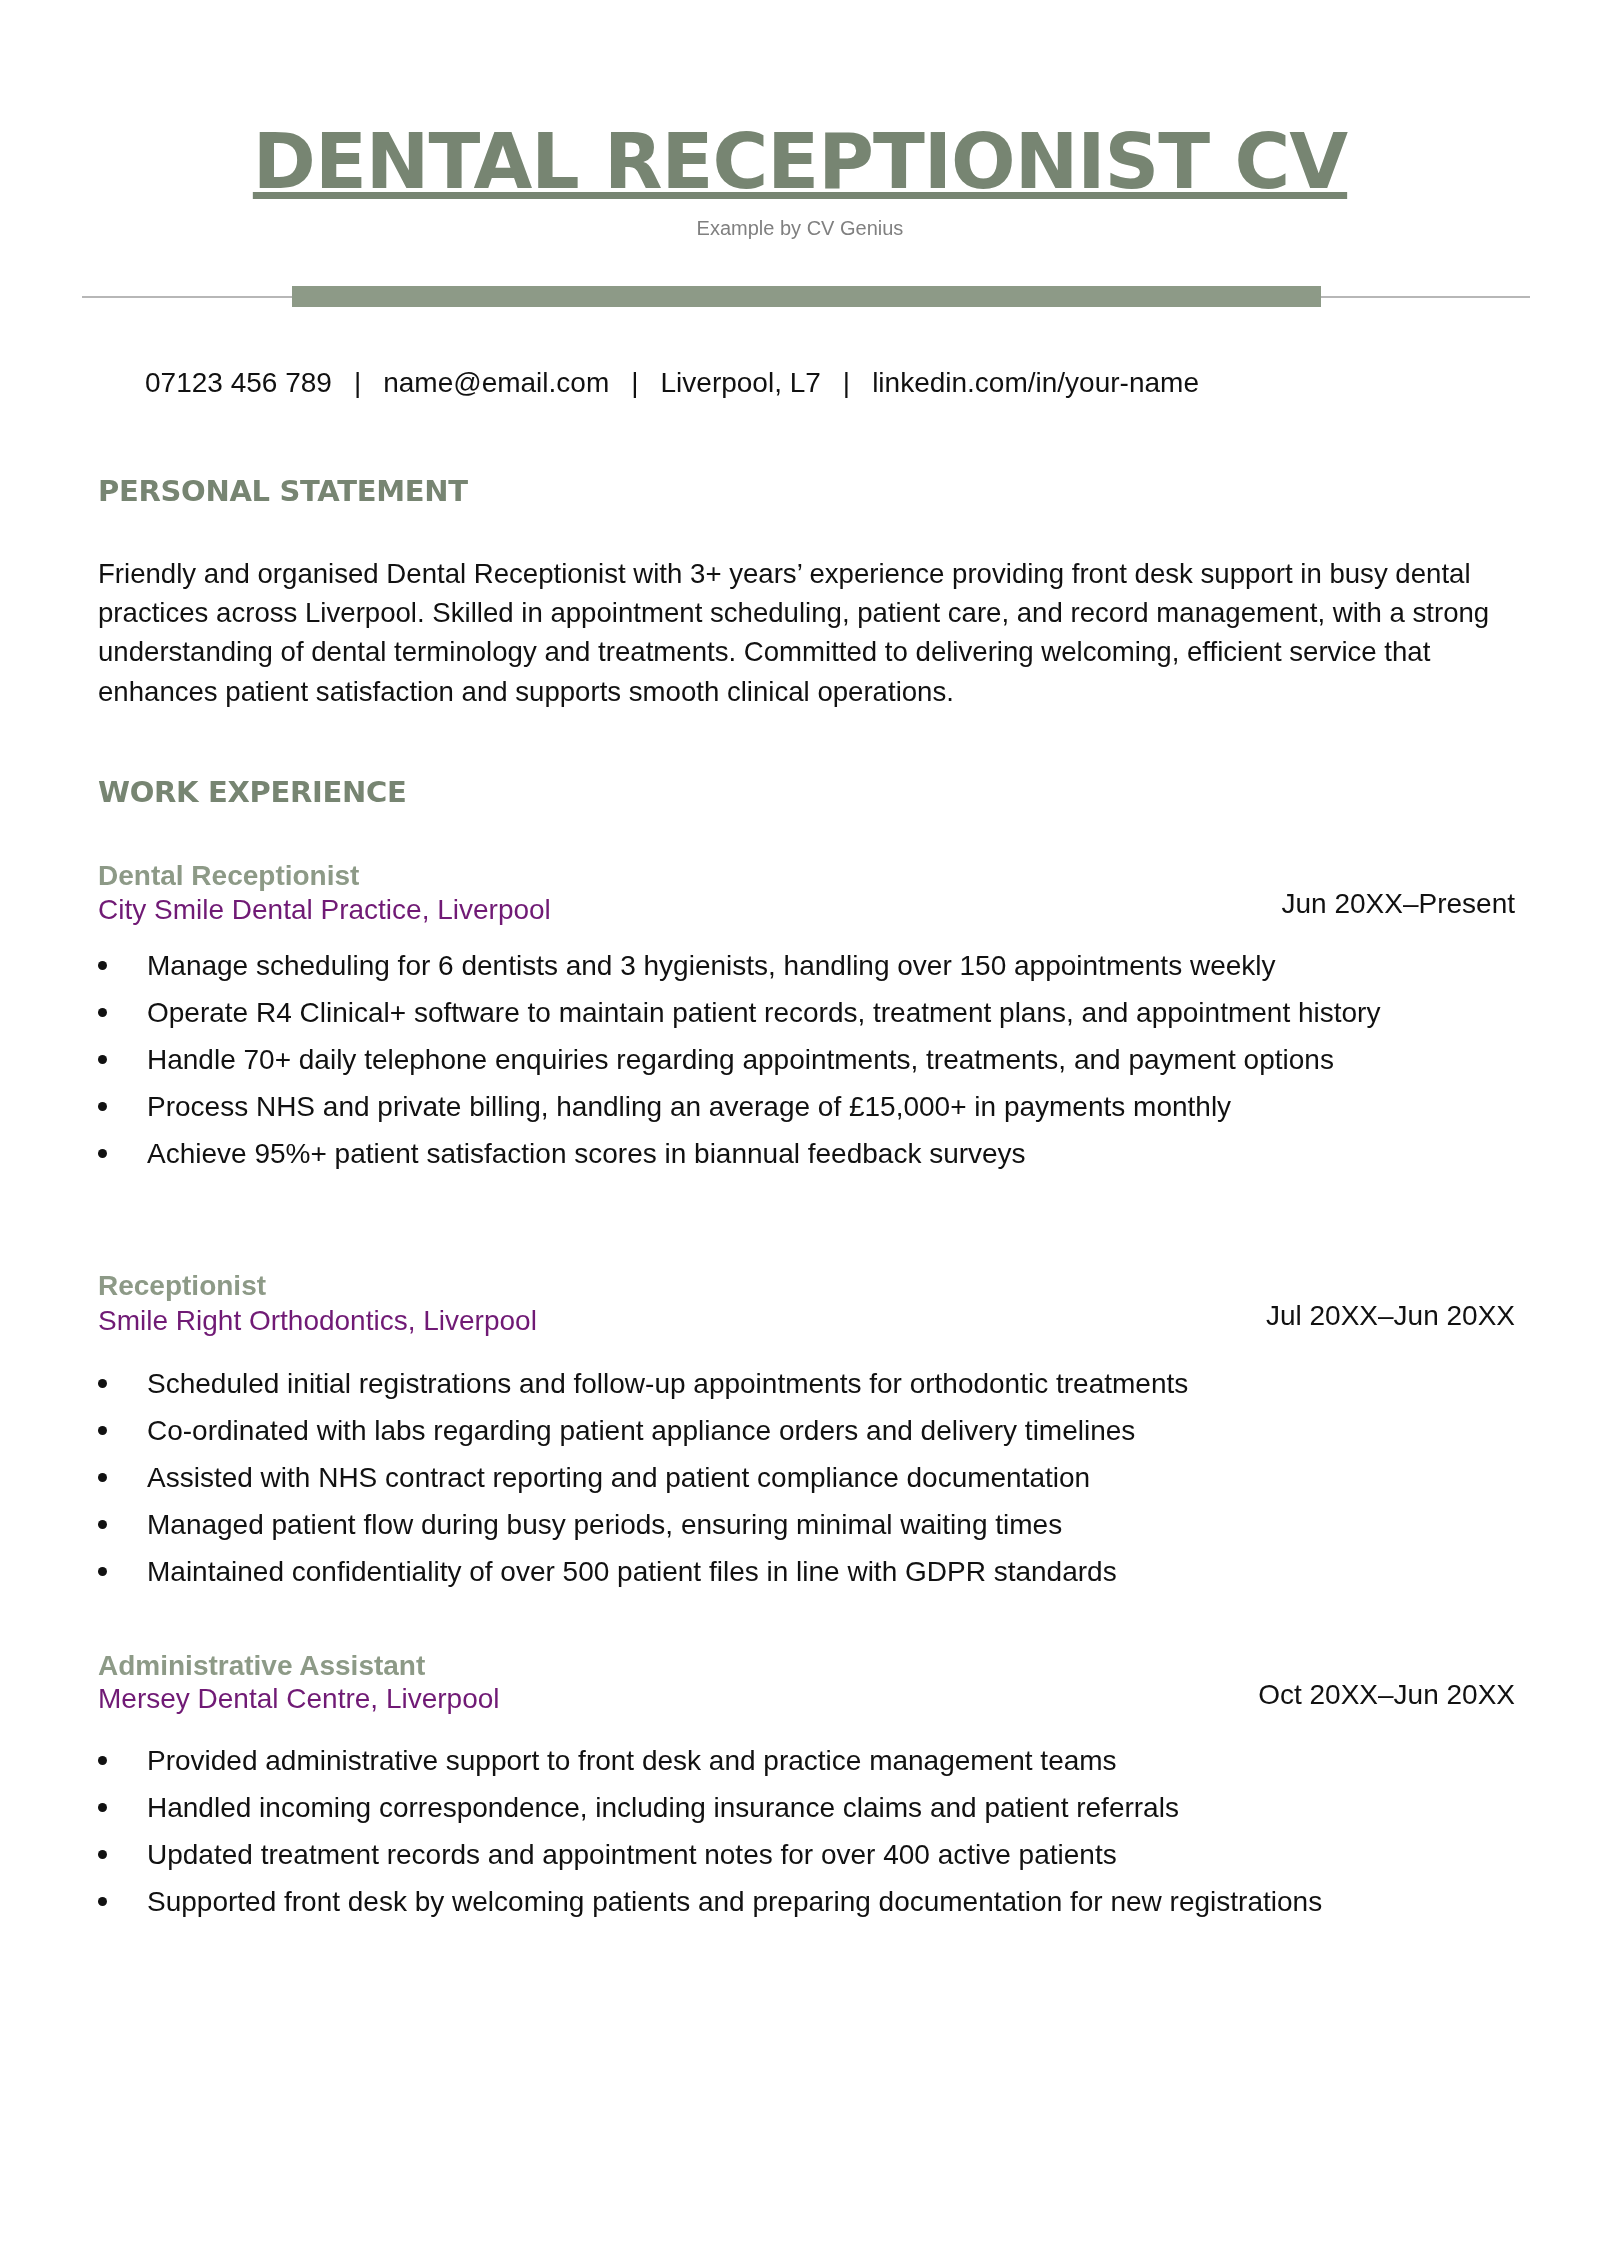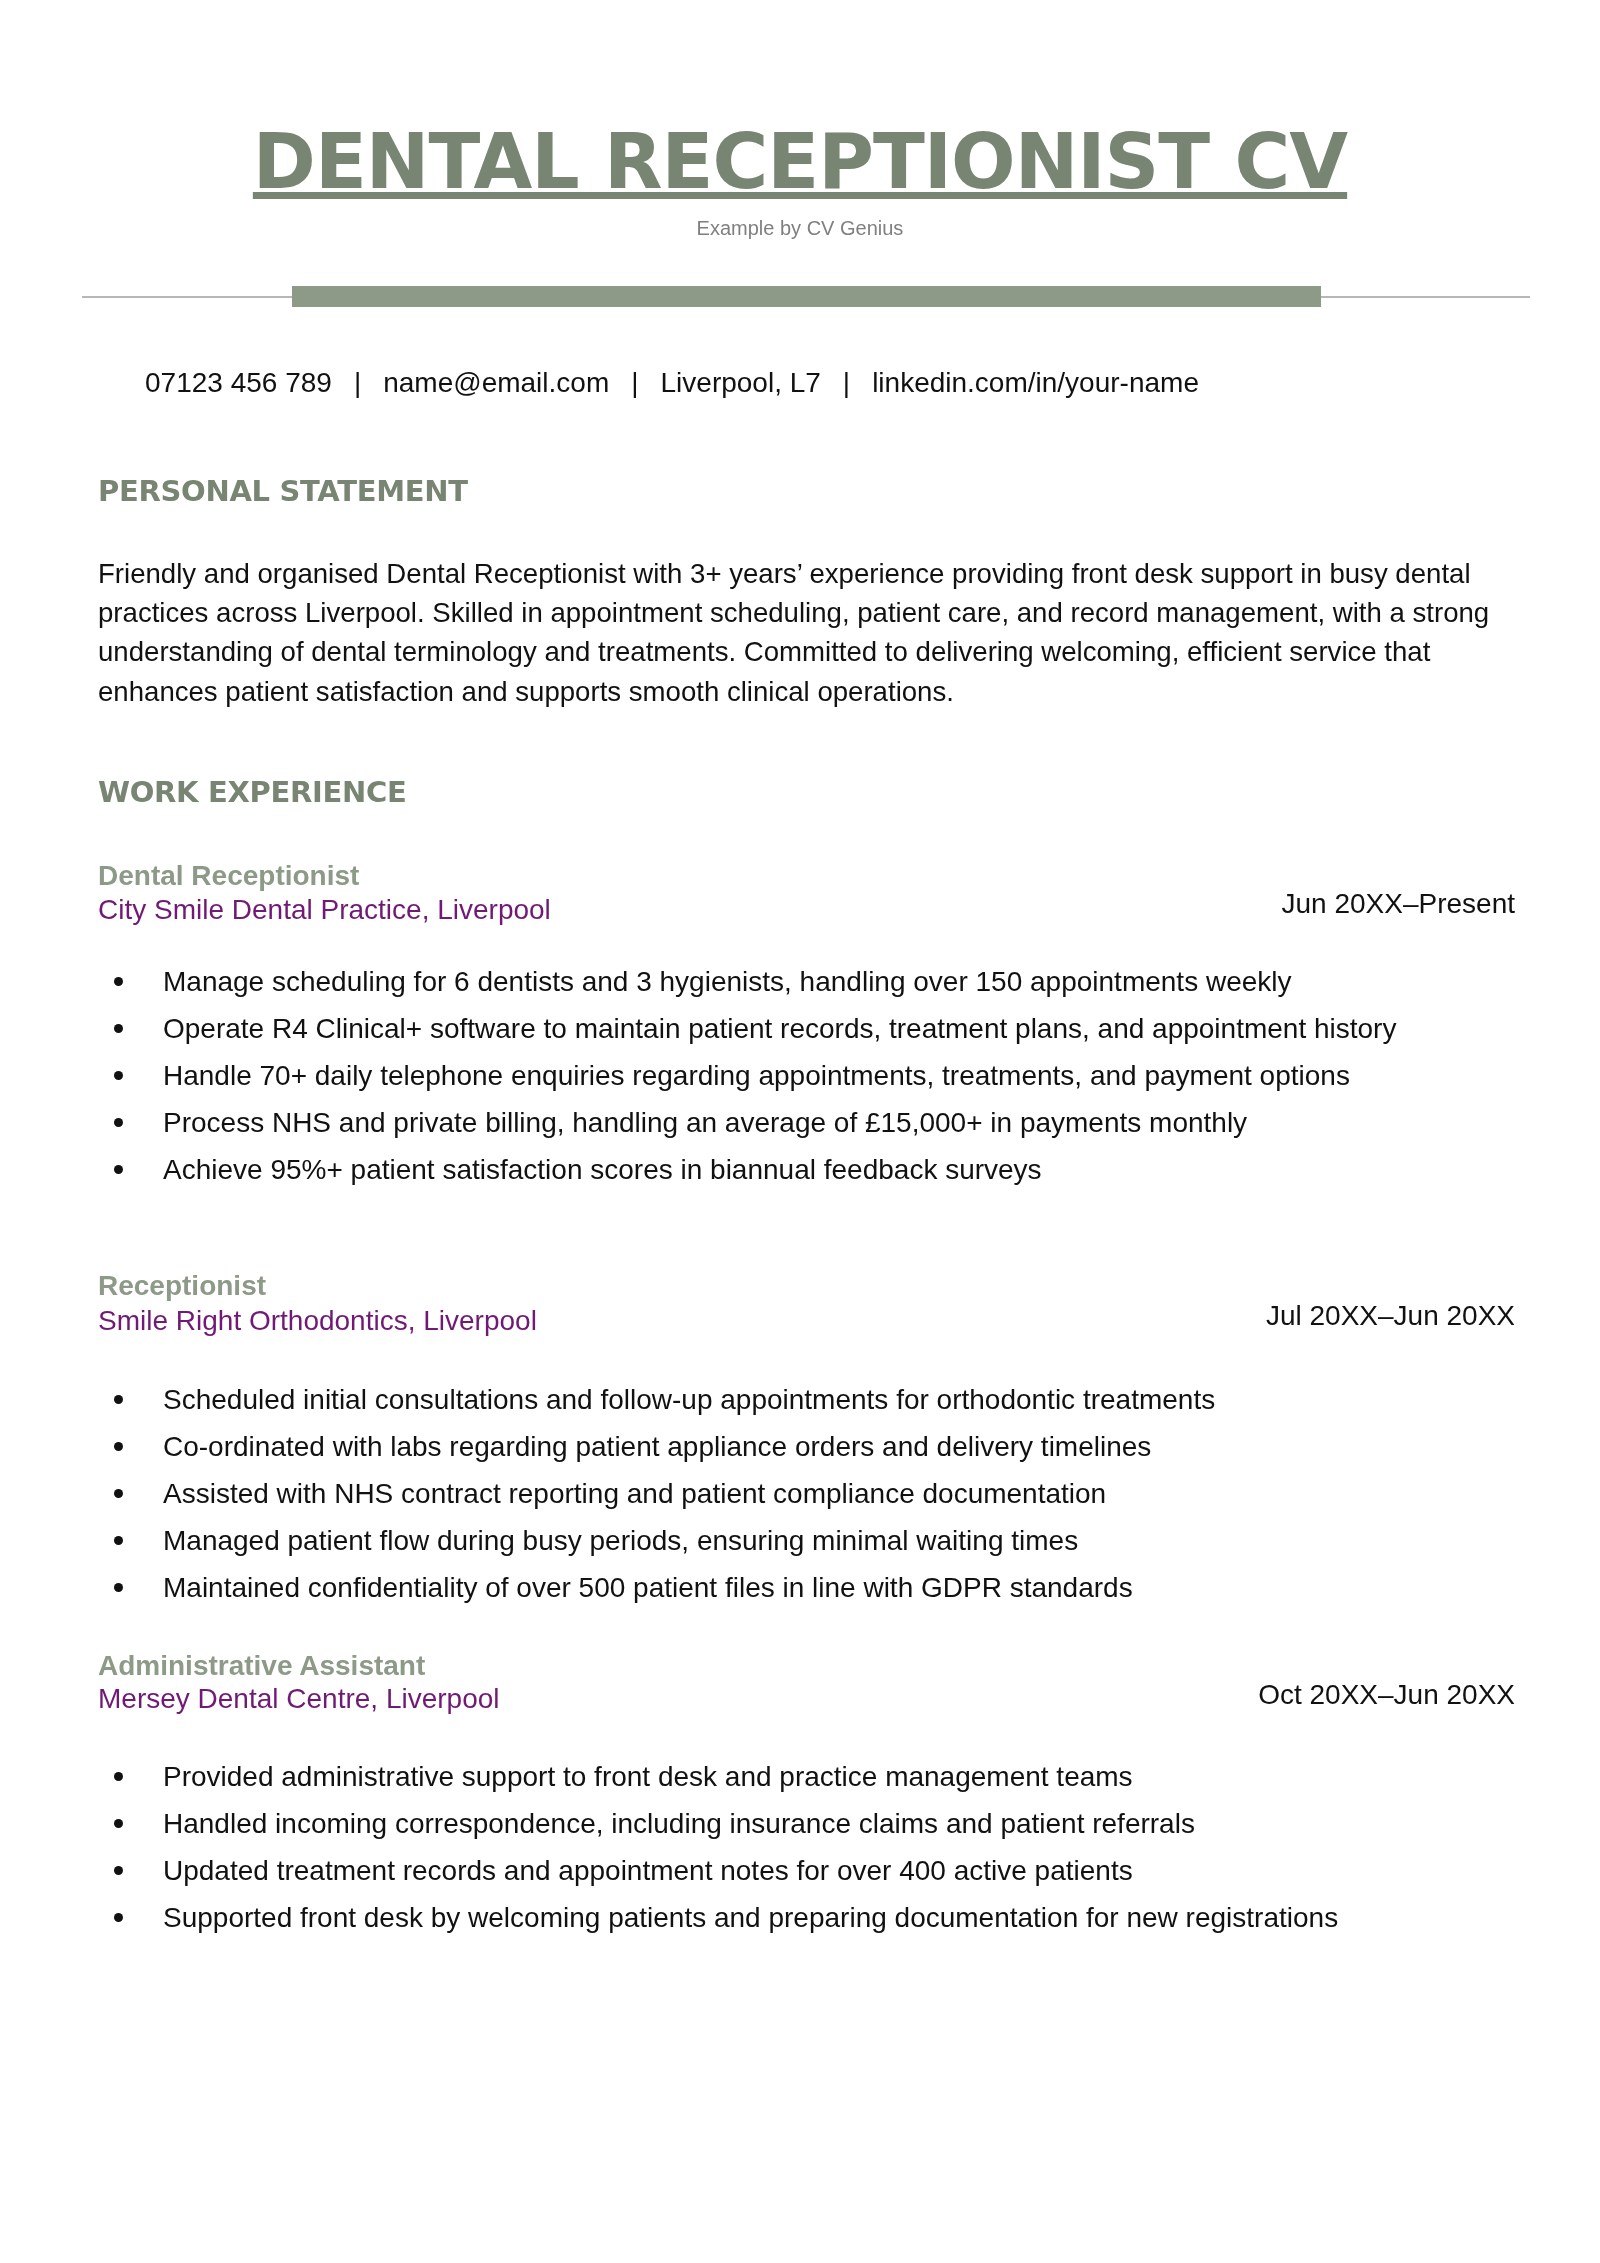--- a/index.html
+++ b/index.html
@@ -15,21 +15,21 @@
   .bar { left: 292px; width: 1029px; top: 286px; height: 21px; background: #8d9a87; }
   .contact { left: 0; width: 1344px; top: 366px; text-align: center;
              font-size: 28px; line-height: 34px; color: #111111; white-space: pre; }
   .contact .sep { padding: 0 22px; }
   .heading { left: 98px; font-family: "DejaVu Sans", sans-serif; font-weight: bold;
              font-size: 29px; line-height: 34px; color: #778572; letter-spacing: -0.3px; }
   .para { left: 98px; width: 1430px; top: 554px; font-size: 27.6px; line-height: 39.2px; color: #111111; }
   .job-title { left: 98px; font-size: 28px; line-height: 34px; color: #8d9a87; font-weight: bold; }
   .company { left: 98px; font-size: 28px; line-height: 34px; color: #701a75; }
   .date { right: 85px; font-size: 28px; line-height: 34px; color: #111111; text-align: right; }
-  ul.bullets { margin: 16px; padding: 0; list-style: none; left: 98px; width: 1330px; }
+  ul.bullets { margin: 0; padding: 0; list-style: none; left: 98px; width: 1330px; }
   ul.bullets li { position: relative; padding-left: 49px; font-size: 28px; line-height: 39px;
                   margin-bottom: 8px; color: #111111; }
   ul.bullets li .dot { position: absolute; left: 0; top: 15px; width: 9px; height: 9px;
                        border-radius: 50%; background: #111111; }
 </style>
 </head>
 <body>
 
 <div class="abs title">DENTAL RECEPTIONIST CV</div>
 <div class="abs subtitle">Example by CV Genius</div>
@@ -51,21 +51,21 @@
   <li><span class="dot"></span><span>Operate R4 Clinical+ software to maintain patient records, treatment plans, and appointment history</span></li>
   <li><span class="dot"></span><span>Handle 70+ daily telephone enquiries regarding appointments, treatments, and payment options</span></li>
   <li><span class="dot"></span><span>Process NHS and private billing, handling an average of £15,000+ in payments monthly</span></li>
   <li><span class="dot"></span><span>Achieve 95%+ patient satisfaction scores in biannual feedback surveys</span></li>
 </ul>
 
 <div class="abs job-title" style="top:1269px;">Receptionist</div>
 <div class="abs company" style="top:1304px;">Smile Right Orthodontics, Liverpool</div>
 <div class="abs date" style="top:1299px;">Jul 20XX–Jun 20XX</div>
 <ul class="abs bullets" style="top:1364px;">
-  <li><span class="dot"></span><span>Scheduled initial consultations and follow-up appointments for orthodontic treatments</span></li>
+  <li><span class="dot"></span><span>Scheduled initial registrations and follow-up appointments for orthodontic treatments</span></li>
   <li><span class="dot"></span><span>Co-ordinated with labs regarding patient appliance orders and delivery timelines</span></li>
   <li><span class="dot"></span><span>Assisted with NHS contract reporting and patient compliance documentation</span></li>
   <li><span class="dot"></span><span>Managed patient flow during busy periods, ensuring minimal waiting times</span></li>
   <li><span class="dot"></span><span>Maintained confidentiality of over 500 patient files in line with GDPR standards</span></li>
 </ul>
 
 <div class="abs job-title" style="top:1649px;">Administrative Assistant</div>
 <div class="abs company" style="top:1682px;text-align:center;">Mersey Dental Centre, Liverpool</div>
 <div class="abs date" style="top:1678px;">Oct 20XX–Jun 20XX</div>
 <ul class="abs bullets" style="top:1741px;">

